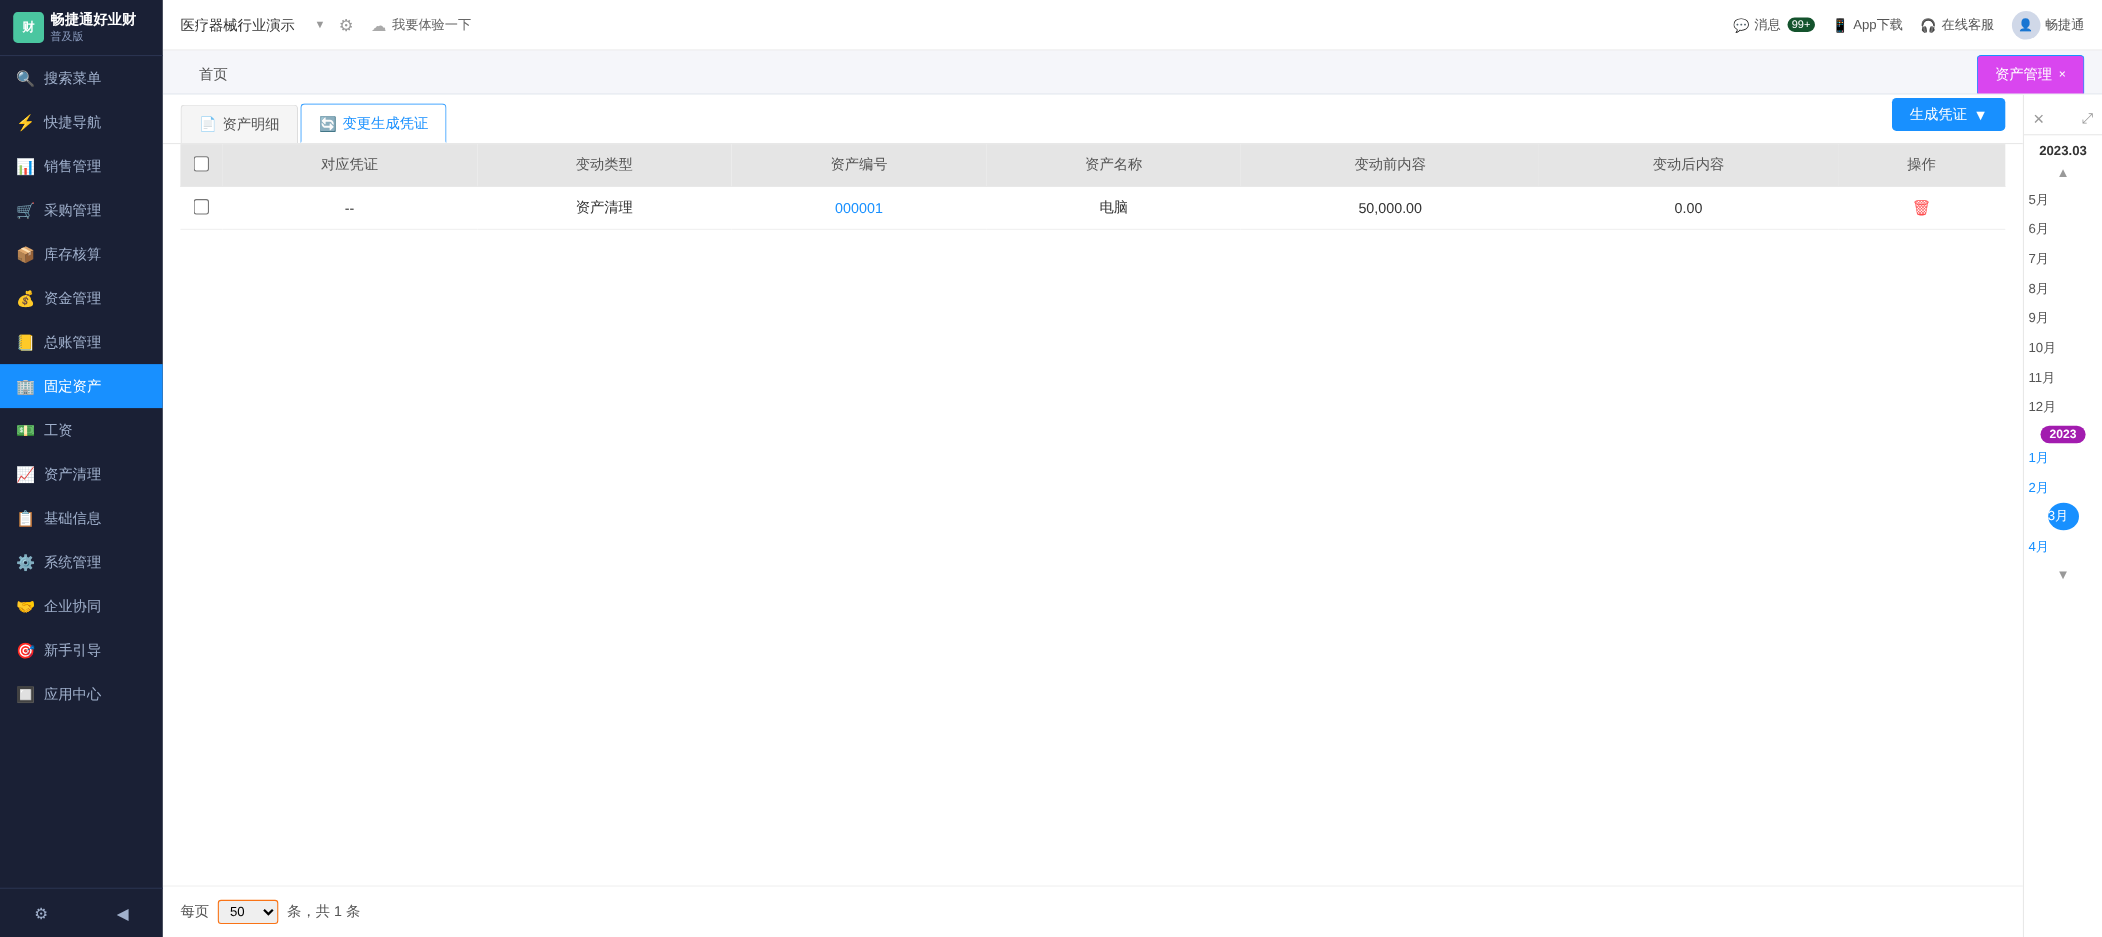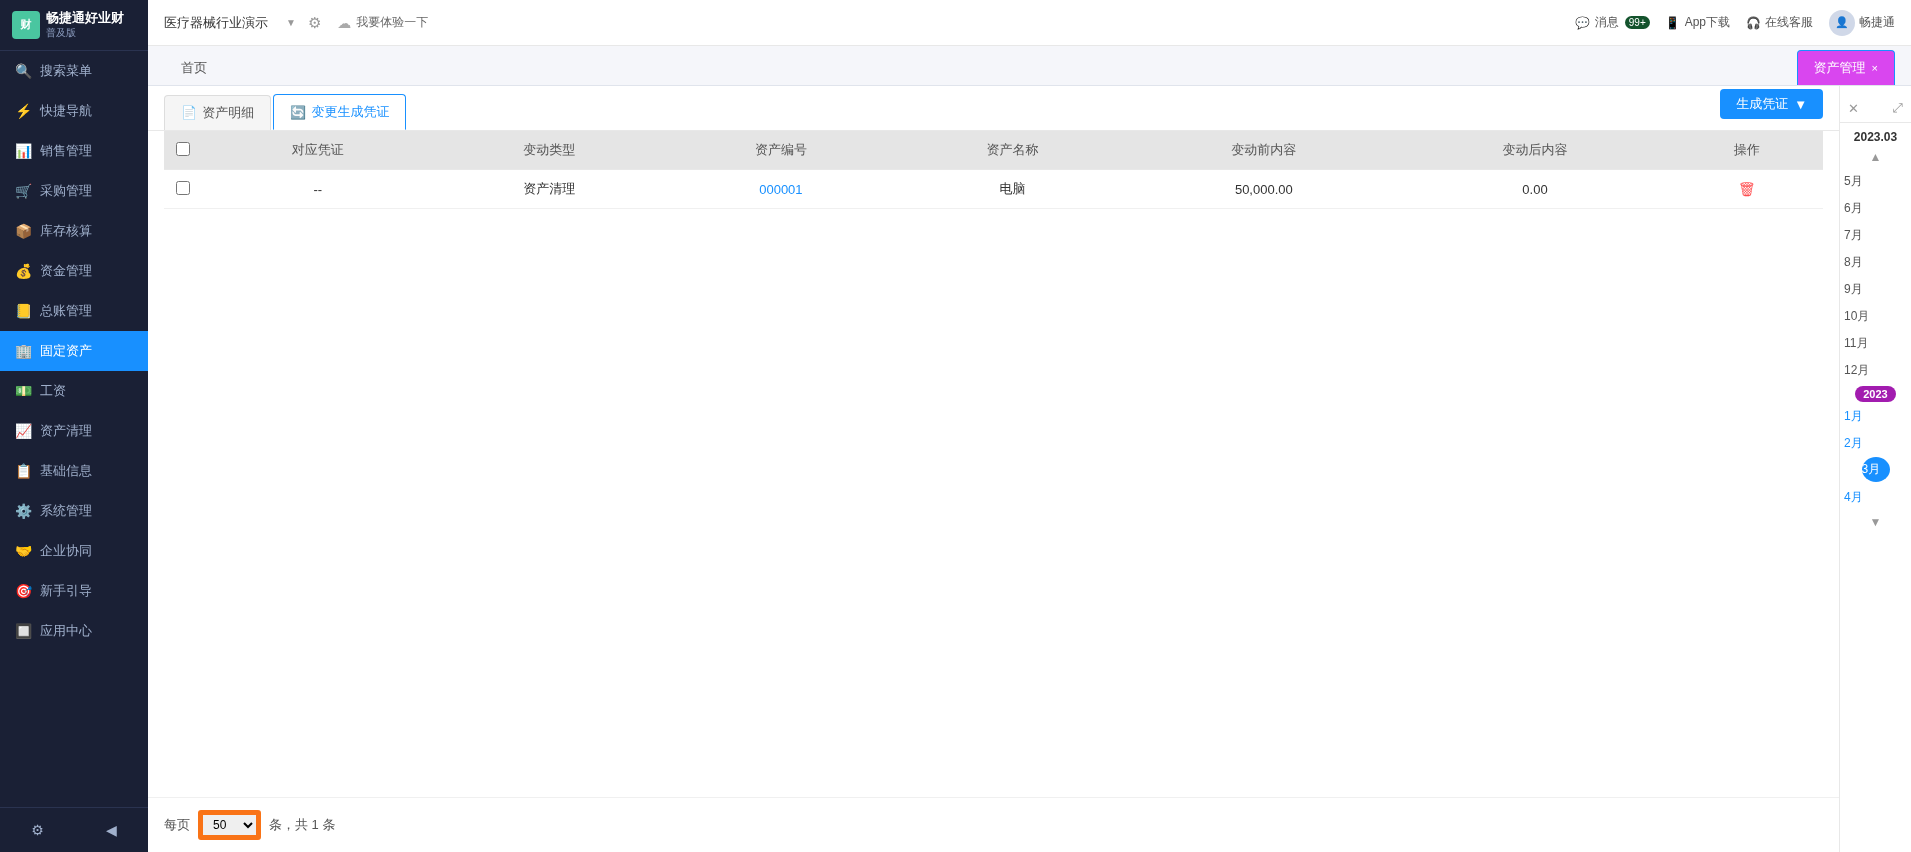--- a/index.html
+++ b/index.html
@@ -143,21 +143,21 @@
     input[type="checkbox"] { cursor: pointer; width: 14px; height: 14px; }
     .delete-btn { color: #ff4d4f; cursor: pointer; font-size: 14px; background: none; border: none; }
 
     
     .pagination {
       padding: 12px 16px;
       display: flex; align-items: center; gap: 8px;
       border-top: 1px solid #f0f0f0;
       font-size: 13px; color: #555;
     }
-    .pagination select { border: 5px solid #f97316; border-radius: 3px; padding: 2px 6px; font-size: 12px; }
+    .pagination select { border: 1px solid #f97316; border-radius: 3px; padding: 2px 6px; font-size: 12px; }
 
     
     .right-panel {
       width: 64px;
       background: #fff;
       border-left: 1px solid #e8e8e8;
       display: flex;
       flex-direction: column;
       align-items: center;
       padding: 8px 0;

